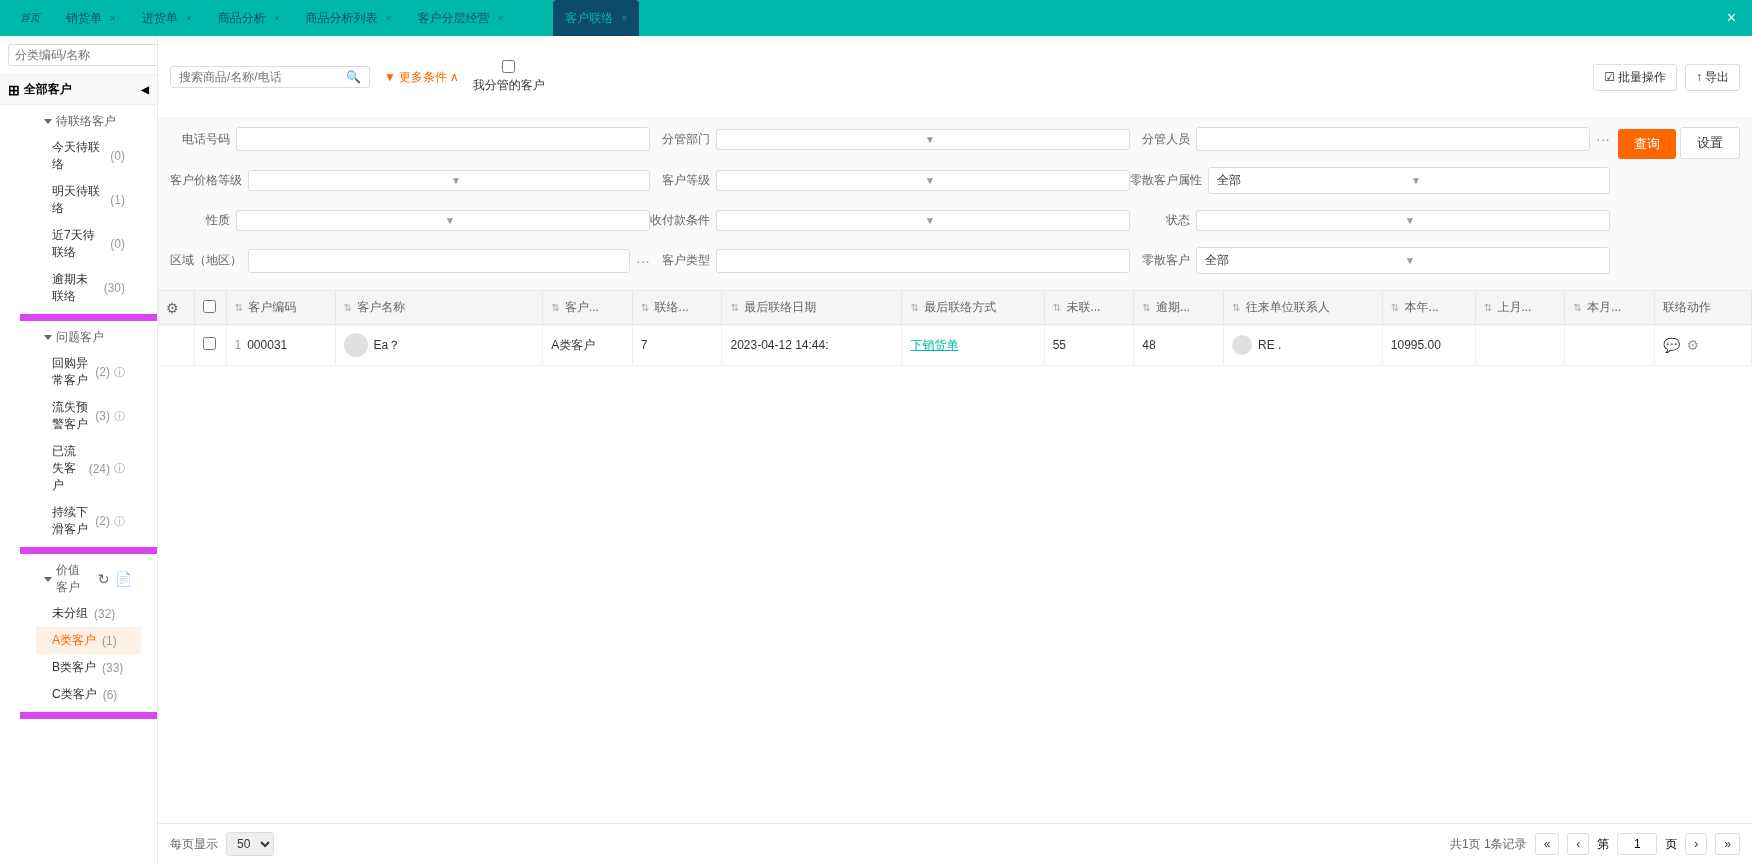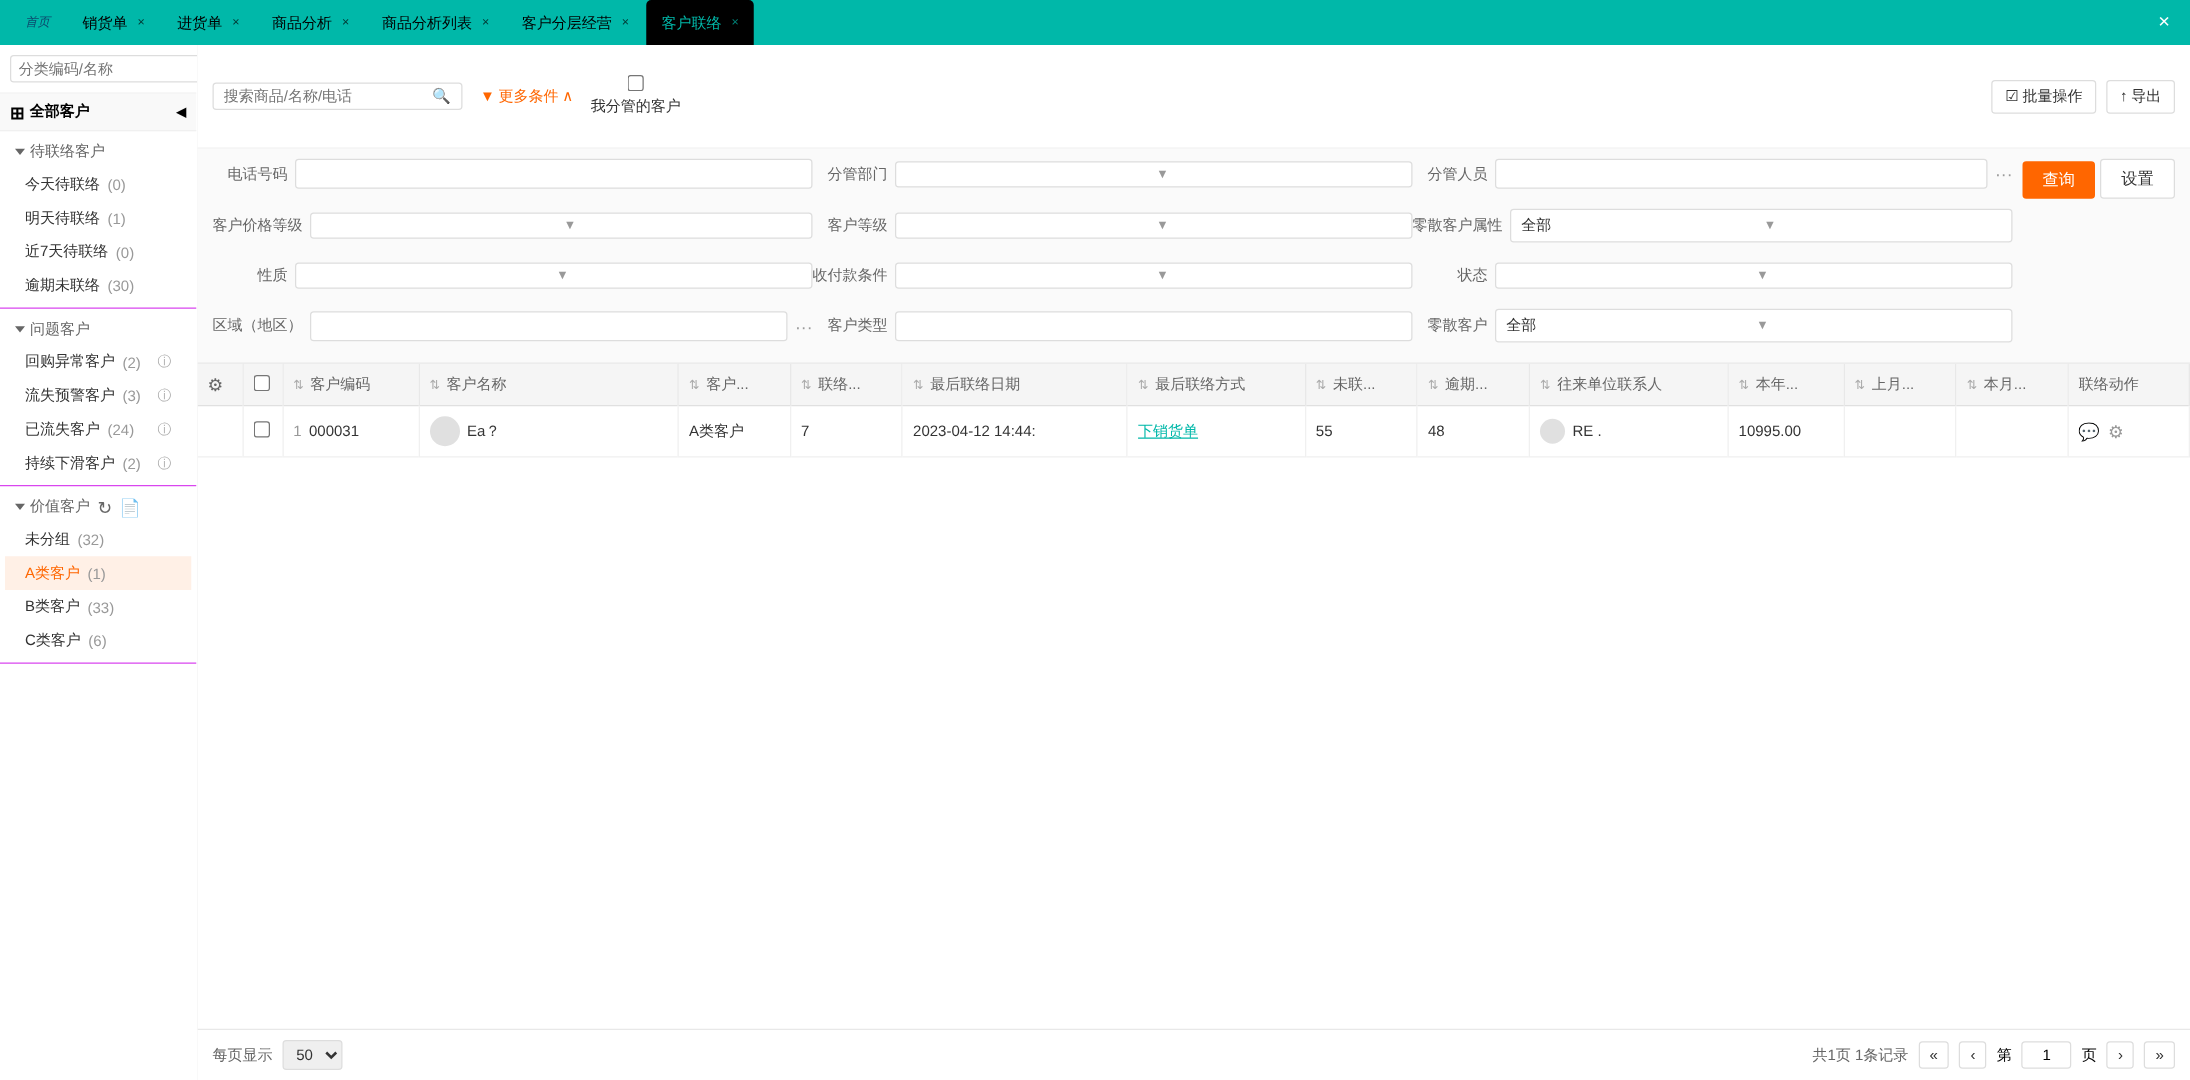--- a/index.html
+++ b/index.html
@@ -9,35 +9,36 @@
     .top-nav {
       background: #00b8a9;
       height: 36px;
       display: flex;
       align-items: center;
       padding: 0 8px;
       gap: 2px;
     }
     .nav-tab {
       background: transparent;
-      color: #000000;
+      color: #0c4a6e;
       padding: 0 12px;
       height: 36px;
       display: flex;
       align-items: center;
       cursor: pointer;
       border: none;
       font-size: 13px;
       gap: 4px;
       white-space: nowrap;
     }
     .nav-tab.active {
-      background: #000000;
+      background: #0c4a6e;
       color: #00b8a9;
       border-radius: 4px 4px 0 0;
+      margin-left: 36px;
     }
     .nav-tab .close-x {
       font-size: 10px;
       margin-left: 4px;
       opacity: 0.7;
     }
     .nav-home {
       color: #0c4a6e;
       font-size: 10px;
       padding: 0 12px;
@@ -92,22 +93,23 @@
       cursor: pointer;
       font-weight: bold;
       font-size: 13px;
       gap: 4px;
     }
     .sidebar-section-header .collapse-icon {
       font-size: 10px;
       margin-left: auto;
     }
     .sidebar-subsection {
-      padding: 4px 4px;
-      border-bottom: 1px solid #d946ef;
+      padding: 4px 16px;
+      border-bottom: 7px solid #d946ef;
+      margin-left: 20px;
     }
     .sidebar-item {
       padding: 5px 16px;
       cursor: pointer;
       color: #333;
       display: flex;
       align-items: center;
       gap: 4px;
     }
     .sidebar-item.active { background: #fff0e6; color: #ff6600; }

